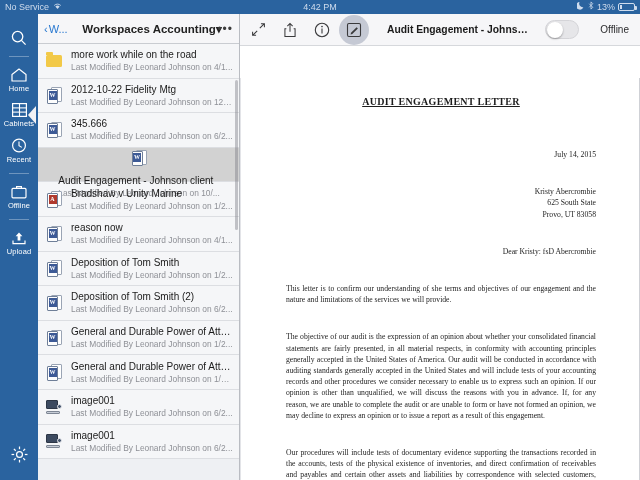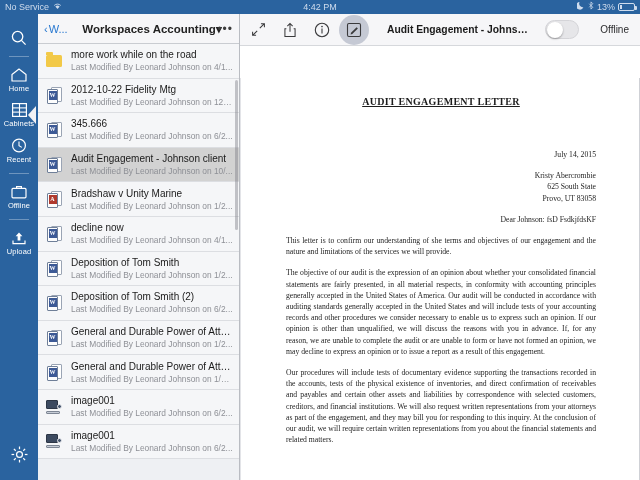--- a/index.html
+++ b/index.html
@@ -76,21 +76,21 @@
   }
   .fl-more { margin-left: auto; color: #3c3c3c; font-size: 12px; letter-spacing: 1px; line-height: 1; position: relative; z-index: 2;}
 
   .fl-rows { height: 436px; overflow: hidden; position: relative; }
   .fl-row {
     height: 34.6px; display: flex; align-items: center;
     padding: 0 6px 0 7px; gap: 7px;
     border-bottom: 1px solid #dcdee2;
     background: #f5f6f8;
   }
-  .fl-row.sel { background: #d2d2d2; }
+  .fl-row.sel { background: #d2d2d2; flex-direction: column; }
   .fl-text { min-width: 0; flex: 1; }
   .fl-name {
     font-size: 10px; color: #1a1a1a; white-space: nowrap;
     overflow: hidden; text-overflow: ellipsis; line-height: 13px;
   }
   .fl-sub {
     font-size: 8.4px; color: #8e9096; white-space: nowrap;
     overflow: hidden; text-overflow: ellipsis; line-height: 12px;
   }
   .fl-icon { width: 19px; height: 20px; flex: 0 0 19px; position: relative; }
@@ -178,21 +178,21 @@
     font-family: "Liberation Serif", serif;
     color: #1d1d1d;
   }
   .doc-h1 {
     text-align: center; font-size: 10px; font-weight: bold;
     text-decoration: underline; letter-spacing: .3px;
     margin: 28px 0 0;
   }
   .doc-p {
     font-size: 7.7px; line-height: 11.2px; text-align: justify;
-    margin-top: 10px;
+    margin-top: 26px;
   }
   .doc-p.addr { text-align: right; }
   .doc-p.tight { margin-top: 10px; }
   .doc-p.date { margin-top: 42px; }
   .docedge-l { position:absolute; left:0; top:32px; bottom:0; width:1px; background:#e3e4e8; }
   .docedge-r { position:absolute; right:0; top:32px; bottom:0; width:1px; background:#cfd1d6; }
 </style>
 </head>
 <body>
 
@@ -386,21 +386,21 @@
         </div>
         <div class="fl-row">
           <div class="fl-icon">
             <span class="ic-doc-stack">
               <span class="back"></span>
               <span class="front"></span>
               <span class="glyph">W</span>
             </span>
           </div>
           <div class="fl-text">
-            <div class="fl-name">decline now</div>
+            <div class="fl-name">reason now</div>
             <div class="fl-sub">Last Modified By Leonard Johnson on 4/1...</div>
           </div>
         </div>
         <div class="fl-row">
           <div class="fl-icon">
             <span class="ic-doc-stack">
               <span class="back"></span>
               <span class="front"></span>
               <span class="glyph">W</span>
             </span>
@@ -515,21 +515,21 @@
 
     <div class="doc-scroll">
       <div class="docedge-l"></div>
       <div class="docedge-r"></div>
       <div class="page">
         <div class="doc-h1">AUDIT ENGAGEMENT LETTER</div>
         <div class="doc-p addr date">July 14, 2015</div>
         <div class="doc-p addr">Kristy Abercrombie</div>
         <div class="doc-p addr tight" style="margin-top:0">625 South State</div>
         <div class="doc-p addr tight" style="margin-top:0">Provo, UT 83058</div>
-        <div class="doc-p addr">Dear Johnson: fsD FsdkjfdsKF</div>
+        <div class="doc-p addr">Dear Kristy: fsD Abercrombie</div>
         <div class="doc-p">This letter is to confirm our understanding of she terms and objectives of our engagement and the nature and limitations of the services we will provide.</div>
         <div class="doc-p">The objective of our audit is the expression of an opinion about whether your consolidated financial statements are fairly presented, in all material respects, in conformity with accounting principles generally accepted in the United States of America.  Our audit will be conducted in accordance with auditing standards generally accepted in the United States and will include tests of your accounting records and other procedures we consider necessary to enable us to express such an opinion.  If our opinion is other than unqualified, we will discuss the reasons with you in advance.  If, for any reason, we are unable to complete the audit or are unable to form or have not formed an opinion, we may decline to express an opinion or to issue a report as a result of this engagement.</div>
         <div class="doc-p">Our procedures will include tests of documentary evidence supporting the transactions recorded in the accounts, tests of the physical existence of inventories, and direct confirmation of receivables and payables and certain other assets and liabilities by correspondence with selected customers, creditors, and financial institutions.  We will also request written representations from your attorneys as part of the engagement, and they may bill you for responding to this inquiry.  At the conclusion of our audit, we will require certain written representations from you about the financial statements and related matters.</div>
       </div>
     </div>
   </div>
 
 </div>
 
 </body></html>

